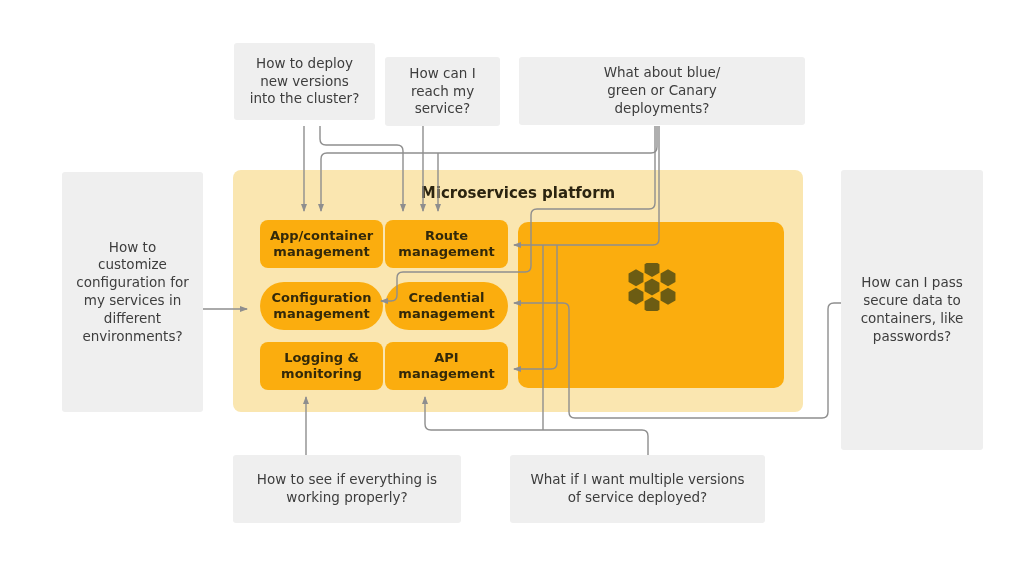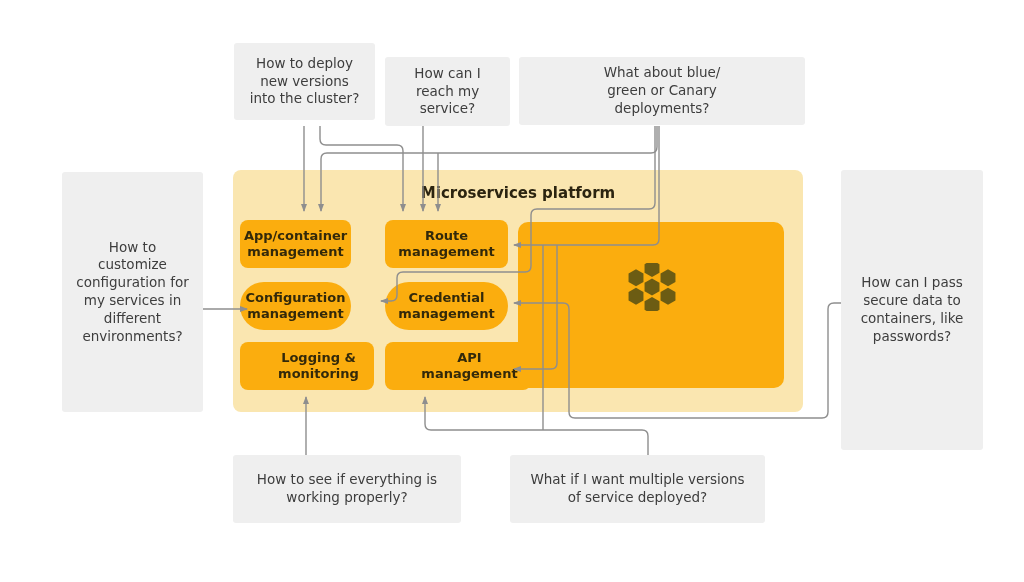--- a/index.html
+++ b/index.html
@@ -31,23 +31,23 @@
   .platform-title{
     position:absolute;left:233px;top:184px;width:570px;text-align:center;
     font-weight:bold;font-size:15px;color:var(--c-title);
   }
   .obox{
     position:absolute;background:var(--c-orange);border-radius:8px;
     display:flex;align-items:center;justify-content:center;text-align:center;
     color:var(--c-box-text);font-size:13px;font-weight:600;line-height:1.25;
     white-space:pre-line;
   }
-  .obox.col1{left:240px;width:111px;height:48px;}
+  .obox.col1{left:260px;width:123px;height:48px;}
   .obox.col2{left:385px;width:123px;height:48px;}
-  .row1{top:220px;} .row2{top:282px;border-radius:24px;} .row3{top:342px;padding-left:23px;}
+  .row1{top:220px;} .row2{top:282px;border-radius:24px;} .row3{top:342px;}
   .kcluster{
     position:absolute;left:518px;top:222px;width:266px;height:166px;
     background:var(--c-orange);border-radius:10px;
   }
   .kcluster .klabel{
     position:absolute;left:0;right:0;bottom:16px;text-align:center;
     color:var(--c-box-text);font-size:15px;font-weight:400;
   }
   .kcluster .kicon{position:absolute;left:110px;top:41px;}
   #wires{position:absolute;left:0;top:0;width:1024px;height:582px;pointer-events:none;}
@@ -55,21 +55,21 @@
 </head>
 <body>
 
 <div id="stage">
 
   <div class="qbox" style="left:234px;top:43px;width:141px;height:77px;">
     <span>How to deploy
 new versions
 into the cluster?</span>
   </div>
-  <div class="qbox" style="left:385px;top:57px;width:125px;height:69px;">
+  <div class="qbox" style="left:385px;top:57px;width:115px;height:69px;">
     <span>How can I
 reach my
 service?</span>
   </div>
   <div class="qbox" style="left:519px;top:57px;width:286px;height:68px;">
     <span>What about blue/
 green or Canary
 deployments?</span>
   </div>
   <div class="qbox" style="left:62px;top:172px;width:141px;height:240px;">

